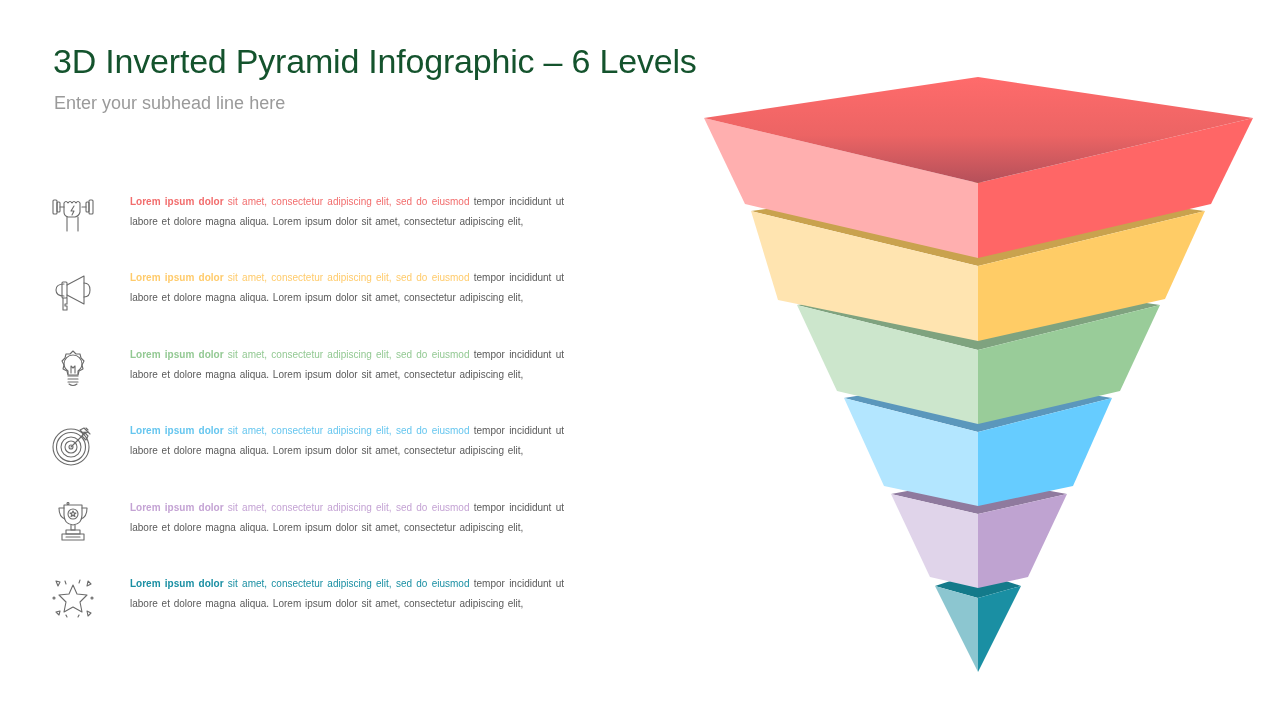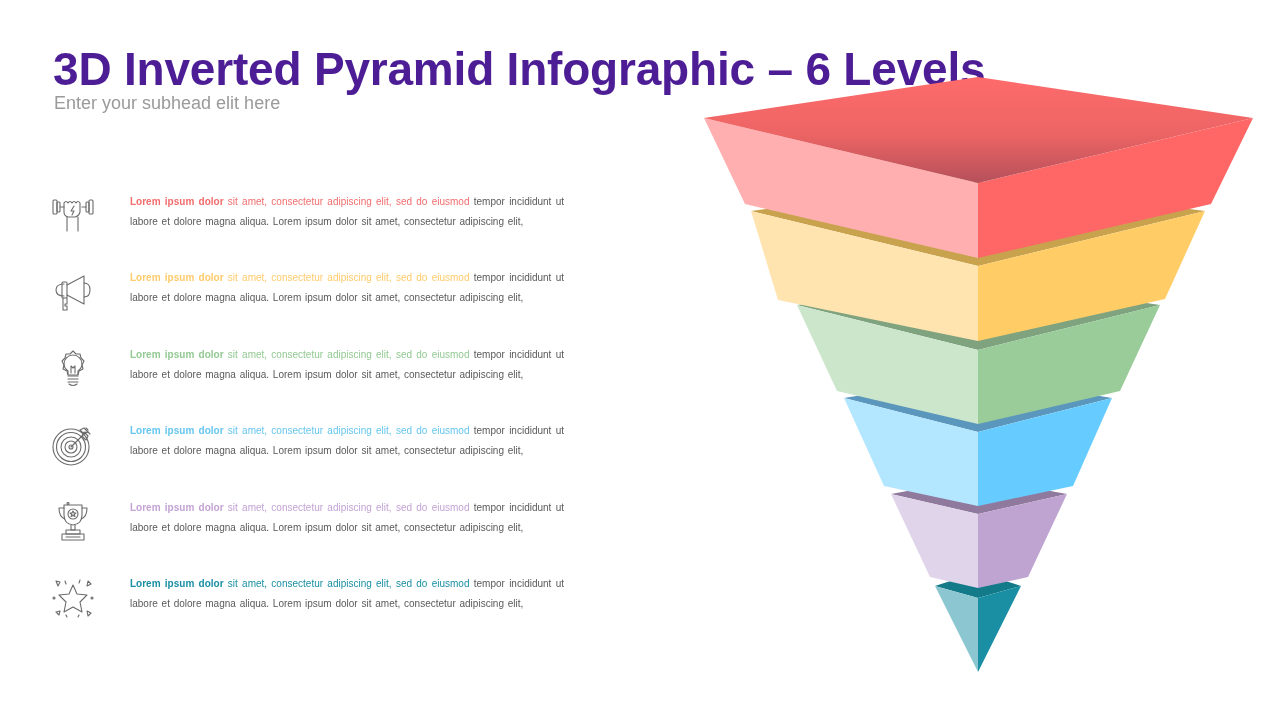--- a/index.html
+++ b/index.html
@@ -1,21 +1,21 @@
 <!DOCTYPE html>
 <html><head>
 <meta charset="utf-8">
 <style>
   * { margin: 0; padding: 0; box-sizing: border-box; }
   html, body { width: 1280px; height: 720px; background: #ffffff; overflow: hidden; }
   body { position: relative; font-family: "Liberation Sans", "DejaVu Sans", sans-serif; color: #595959; }
 
   .title {
     position: absolute; left: 53px; top: 42px;
-    font-size: 46px; font-weight: bold; color: #4c1d95;
+    font-size: 34px; font-weight: normal; color: #14532d;
     letter-spacing: -0.2px; white-space: nowrap;
   }
   .subtitle {
     position: absolute; left: 54px; top: 93px;
     font-size: 18px; color: #9a9a9a; white-space: nowrap;
   }
 
   .items { position: absolute; left: 0; top: 0; width: 600px; height: 720px; }
   .item { position: absolute; left: 0; width: 600px; height: 70px; }
   .item .icon {
@@ -28,21 +28,21 @@
     text-align: justify; word-spacing: 1px;
   }
   .item .lead { font-weight: bold; }
 
   .pyramid { position: absolute; left: 0; top: 0; width: 1280px; height: 720px; }
 </style>
 </head>
 <body>
 
 <div class="title">3D Inverted Pyramid Infographic – 6 Levels</div>
-<div class="subtitle">Enter your subhead elit here</div>
+<div class="subtitle">Enter your subhead line here</div>
 
 <div class="items">
 
   <div class="item" style="top:196px">
     <div class="icon">
       <svg viewBox="0 0 46 42" fill="none" stroke="#6b6b6b" stroke-width="1.1" stroke-linecap="round" stroke-linejoin="round">
         <rect x="3" y="4" width="4" height="14" rx="1"></rect>
         <rect x="7" y="6" width="3" height="10" rx="1"></rect>
         <rect x="39" y="4" width="4" height="14" rx="1"></rect>
         <rect x="36" y="6" width="3" height="10" rx="1"></rect>

